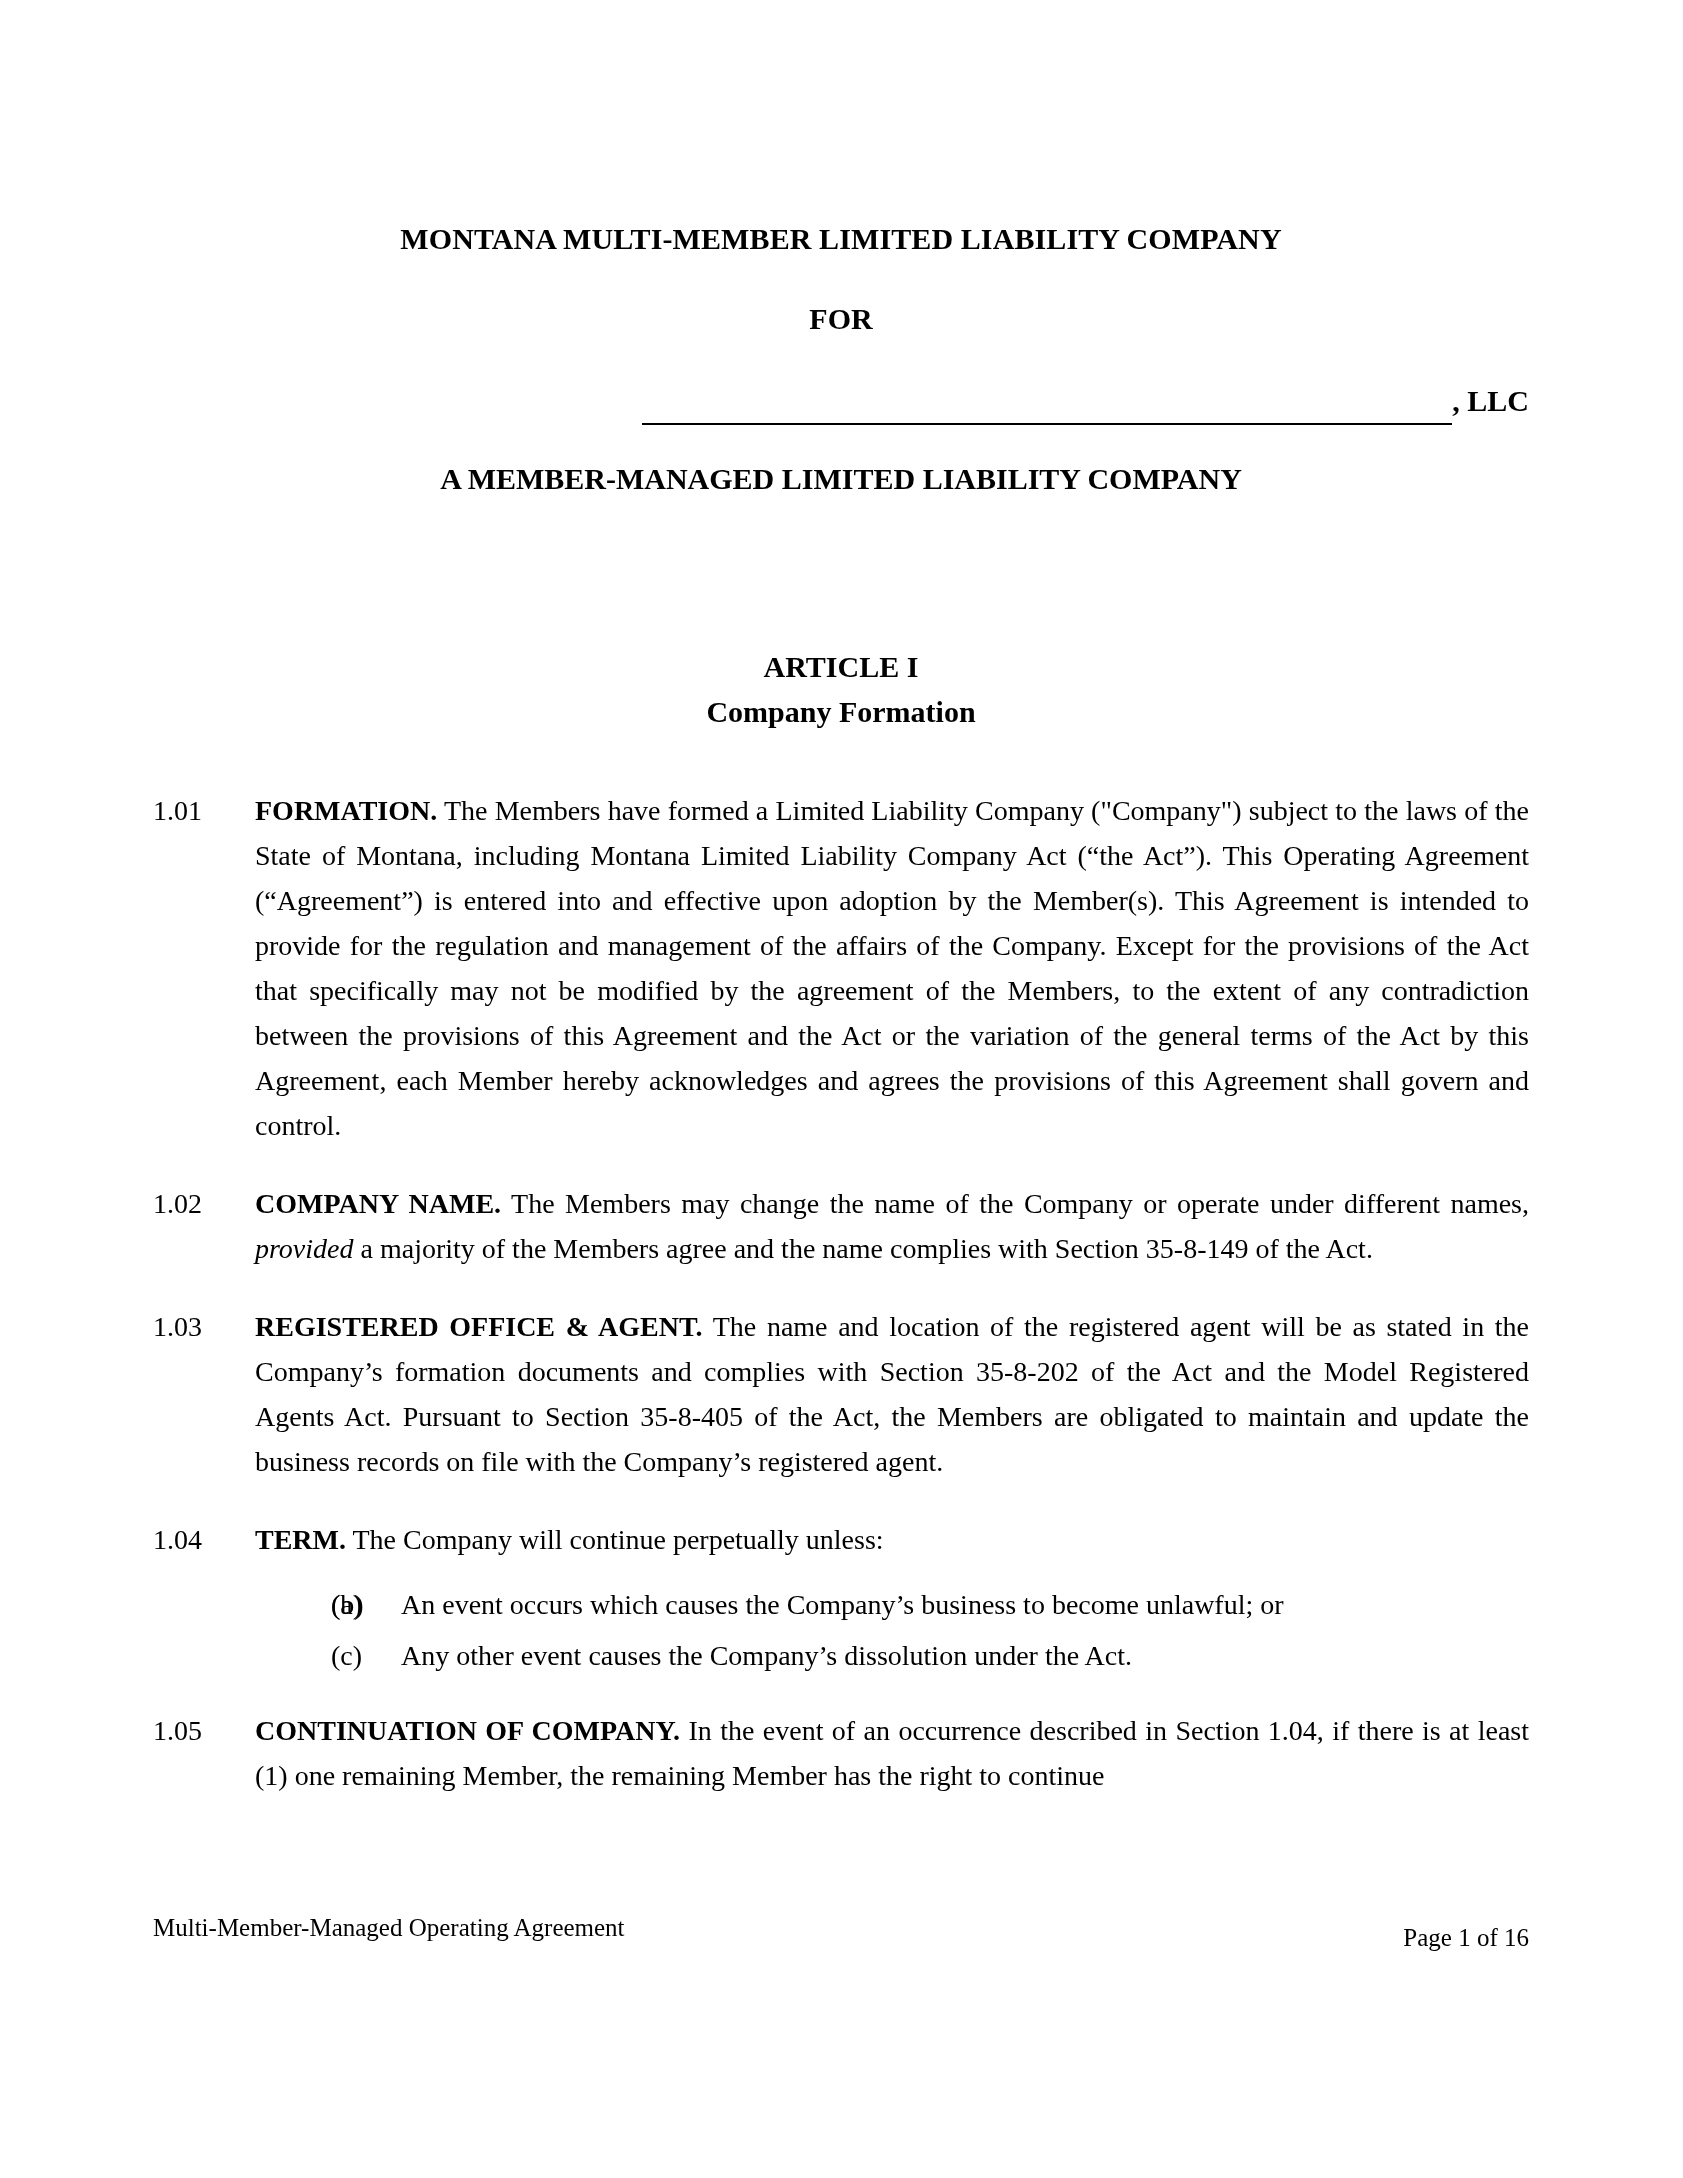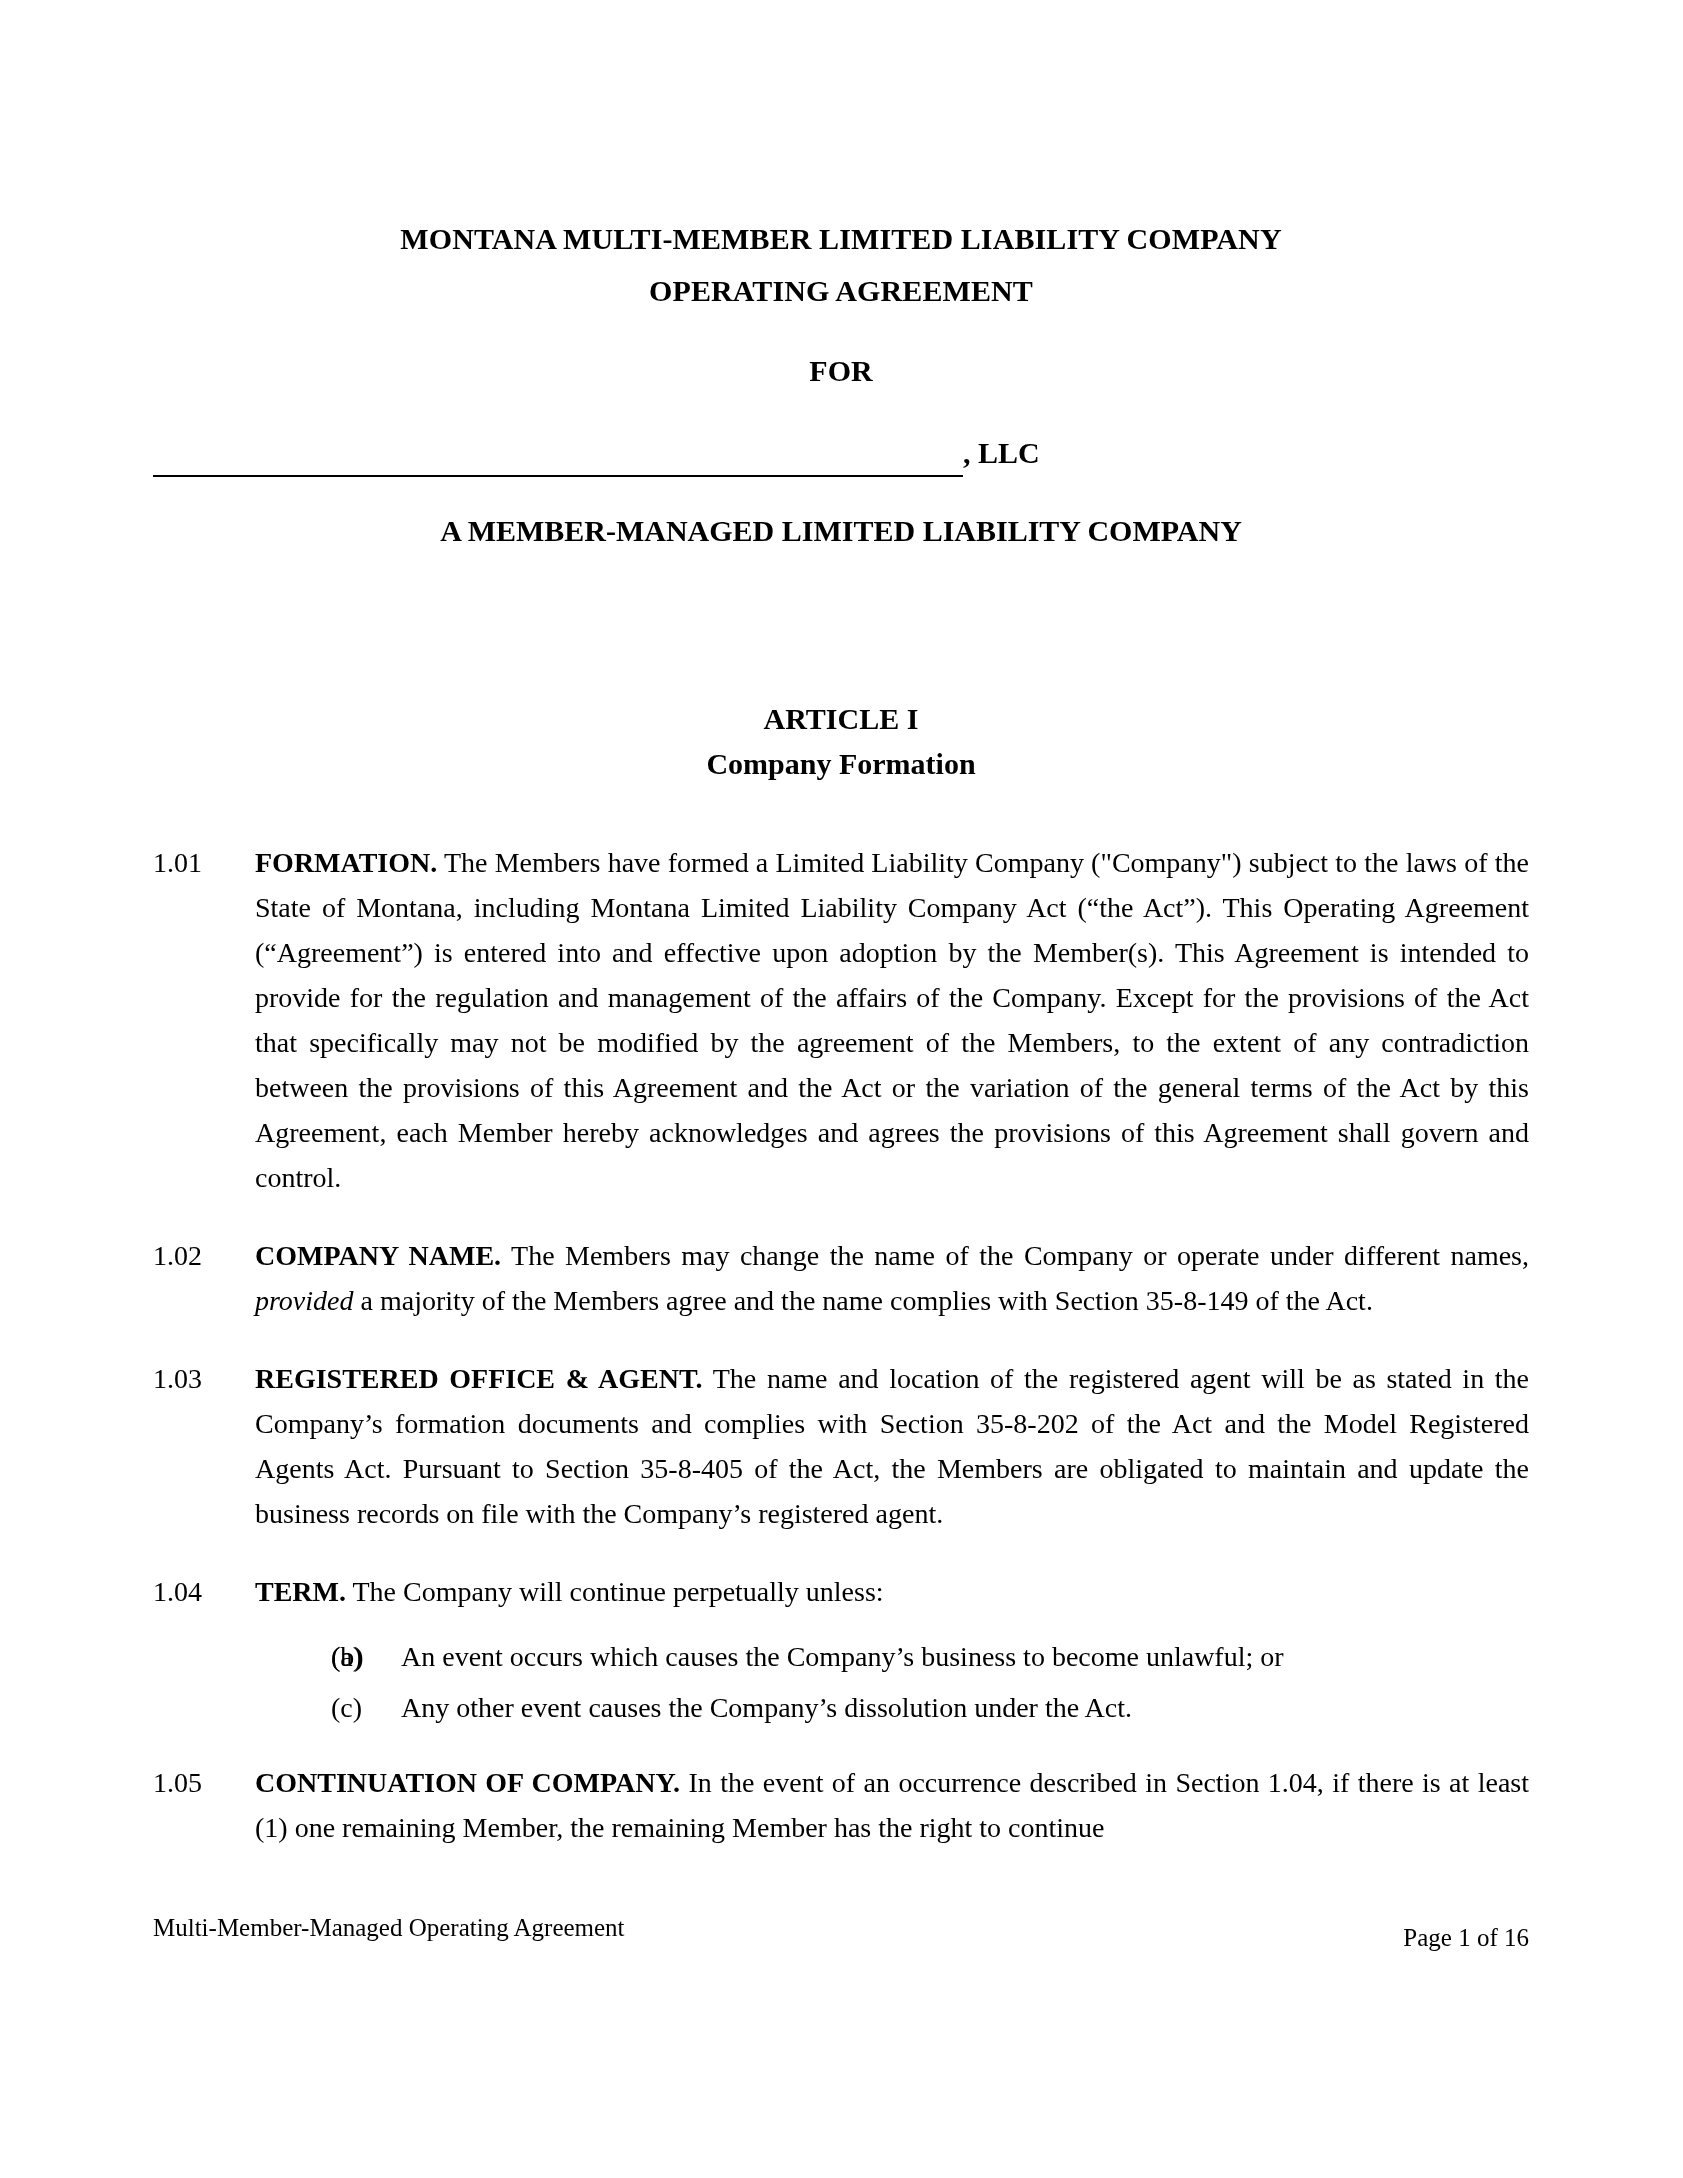--- a/index.html
+++ b/index.html
@@ -41,21 +41,21 @@
   .title-for {
     font-weight: bold;
     font-size: 30px;
     line-height: 52px;
     margin-top: 28px;
   }
 
   
   .llc-row {
     margin-top: 30px;
-    text-align: left;
+    text-align: right;
     font-weight: bold;
     font-size: 30px;
     line-height: 52px;
     white-space: nowrap;
   }
   .blank-rule {
     display: inline-block;
     width: 810px;
     border-bottom: 2px solid #000;
     height: 32px;
@@ -156,21 +156,20 @@
   .footer-right { white-space: nowrap; margin-top: 10px; }
 </style>
 </head>
 <body>
 
 <div class="page">
   <div class="content">
 
     <div class="title-block">
       <div class="title-line">MONTANA MULTI-MEMBER LIMITED LIABILITY COMPANY</div>
-      <div class="title-line">OPERATING AGREEMENT</div>
       <div class="title-for">FOR</div>
     </div>
 
     <div class="llc-row">
       <span class="blank-rule"></span><span class="llc-suffix">, LLC</span>
     </div>
 
     <div class="subtitle">A MEMBER-MANAGED LIMITED LIABILITY COMPANY</div>
 
     <div class="article-block">

